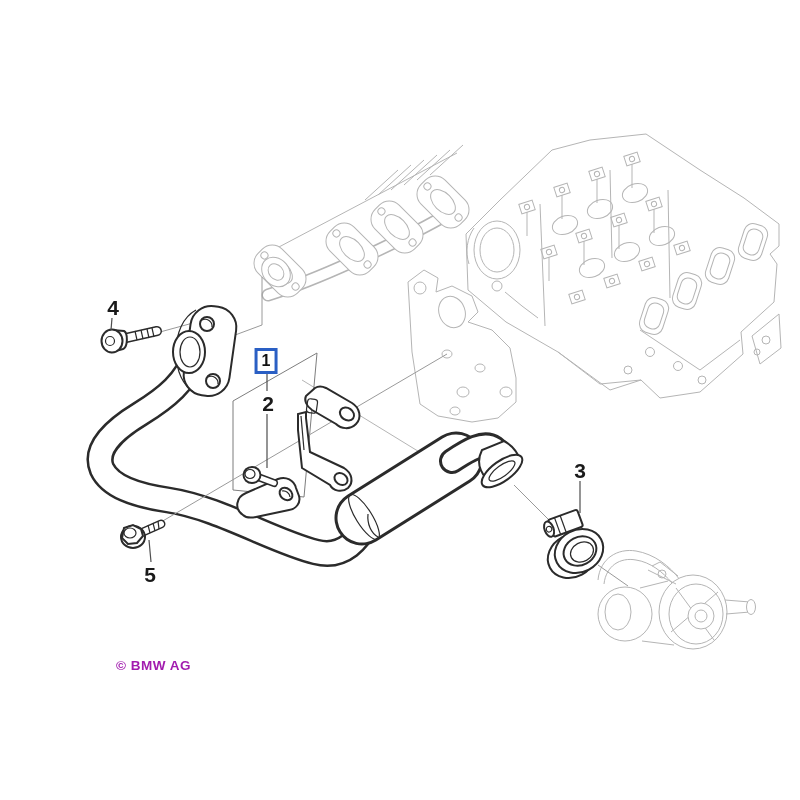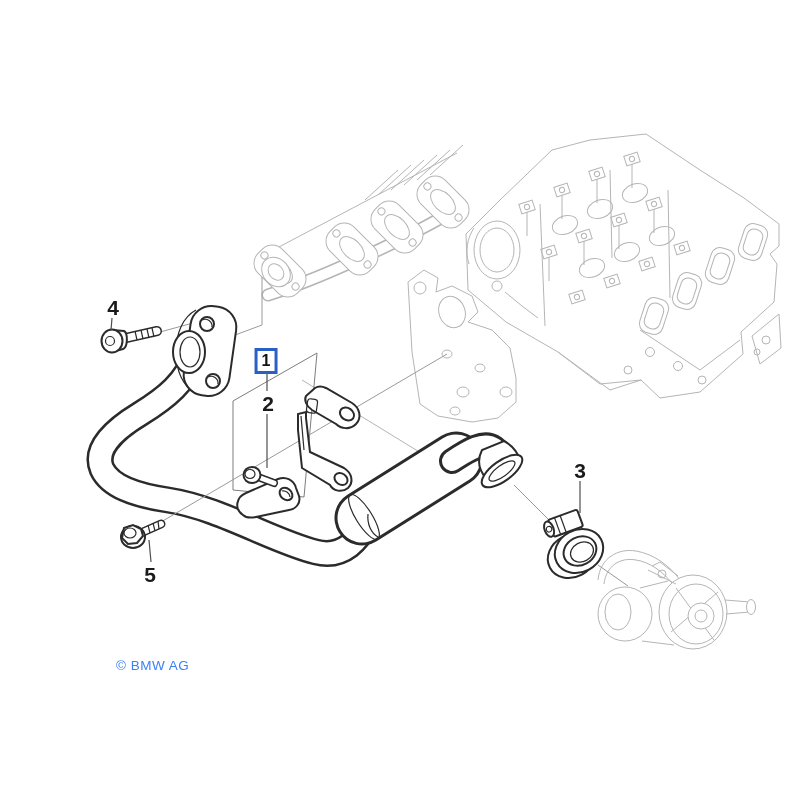--- a/index.html
+++ b/index.html
@@ -5,22 +5,22 @@
   html,body{margin:0;padding:0;background:#fff;}
   .stage{position:relative;width:800px;height:800px;background:#fff;overflow:hidden;
          font-family:"Liberation Sans", sans-serif;}
   .stage svg{position:absolute;left:0;top:0;}
   .callout{position:absolute;transform:translate(-50%,-50%);color:#1a1a1a;
            font-weight:bold;font-size:21px;line-height:1;user-select:none;cursor:pointer;}
   .callout-boxed{position:absolute;transform:translate(-50%,-50%);
            background:#fff;border:3px solid #2a5fc4;color:#111;
            font-weight:bold;font-size:16px;line-height:1;padding:2px 4px;
            cursor:pointer;}
-  .copyright{position:absolute;transform:translate(0,-50%);color:#3b82f6;
-           font-weight:normal;font-size:13.5px;letter-spacing:0.5px;}
+  .copyright{position:absolute;transform:translate(0,-50%);color:#a21caf;
+           font-weight:bold;font-size:13.5px;letter-spacing:0.5px;}
   .bgline{stroke:#b5b5b5;fill:none;stroke-width:1;}
   .bgfill{stroke:#b5b5b5;fill:#fff;stroke-width:1;}
   .fgfill{stroke:#2b2b2b;fill:#fff;stroke-width:2;}
   .fgthin{stroke:#2b2b2b;fill:none;stroke-width:1.2;}
   .tube-o{stroke:#2b2b2b;fill:none;stroke-linecap:round;stroke-linejoin:round;}
   .tube-i{stroke:#ffffff;fill:none;stroke-linecap:round;stroke-linejoin:round;}
   .leader{stroke:#4d4d4d;stroke-width:1.2;fill:none;}
   .leaderlt{stroke:#9a9a9a;stroke-width:1;fill:none;}
   .frame{stroke:#7d7d7d;stroke-width:1;fill:none;}
 </style>

